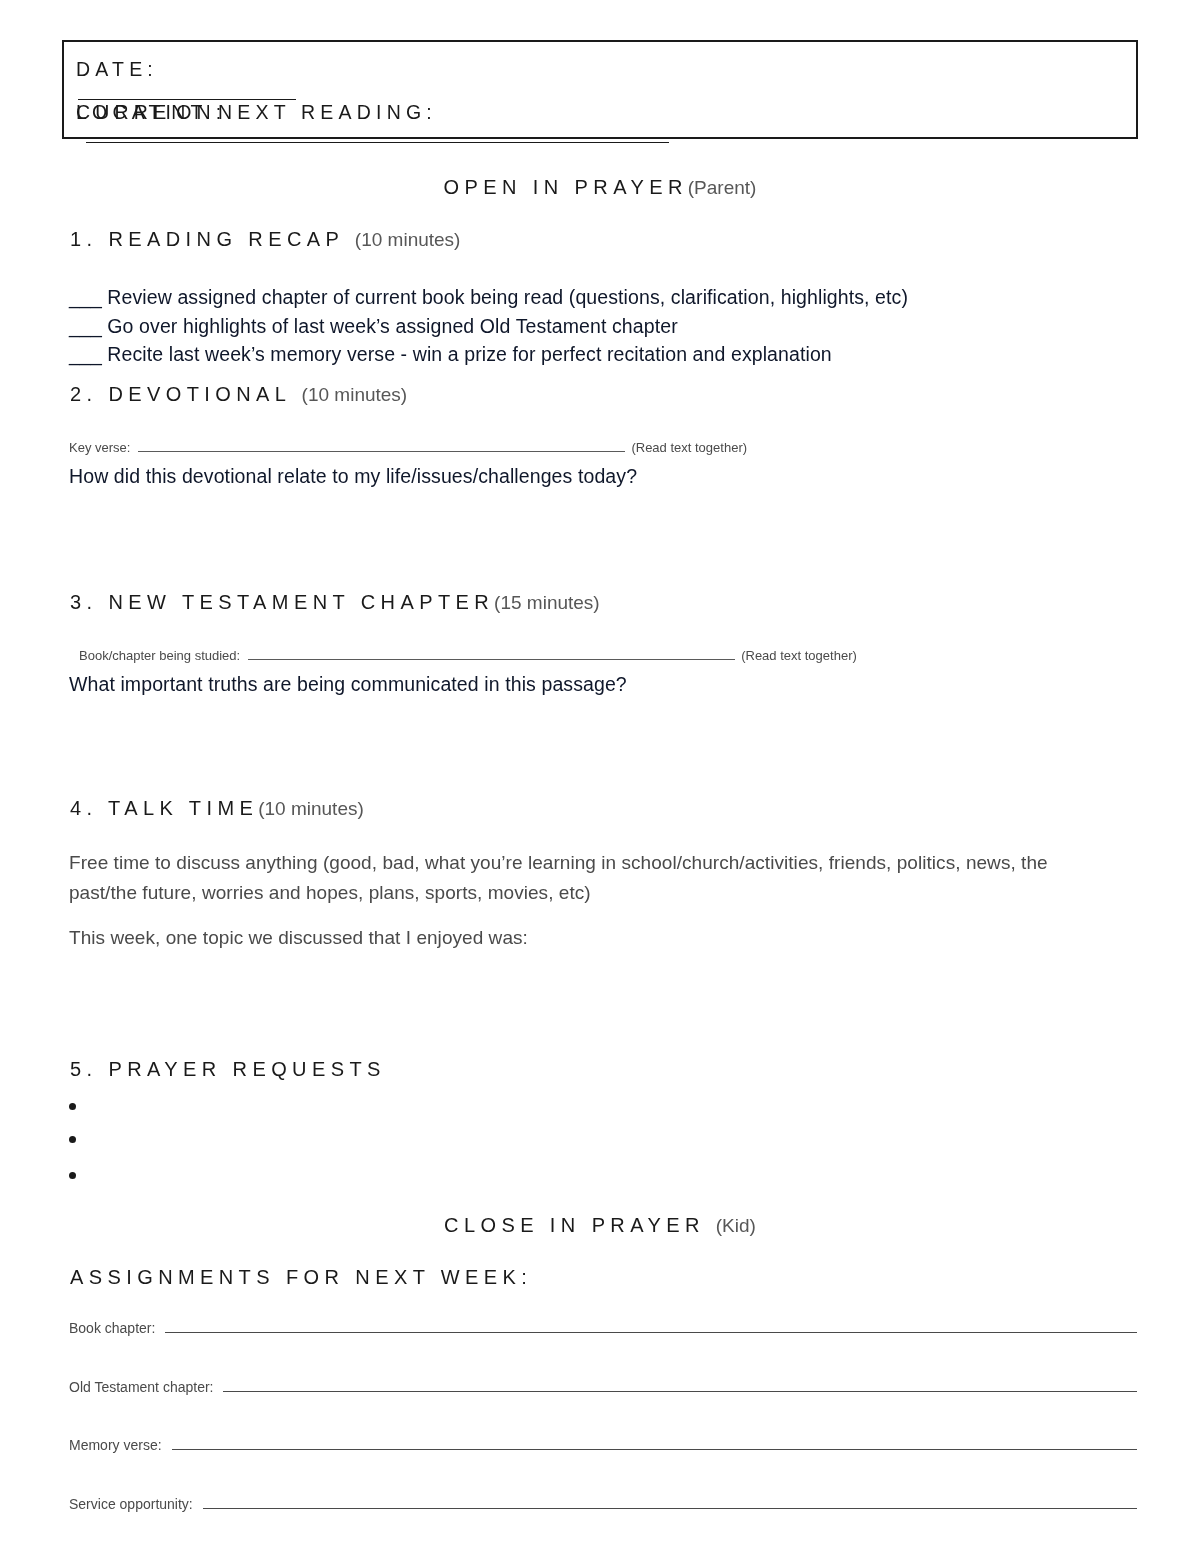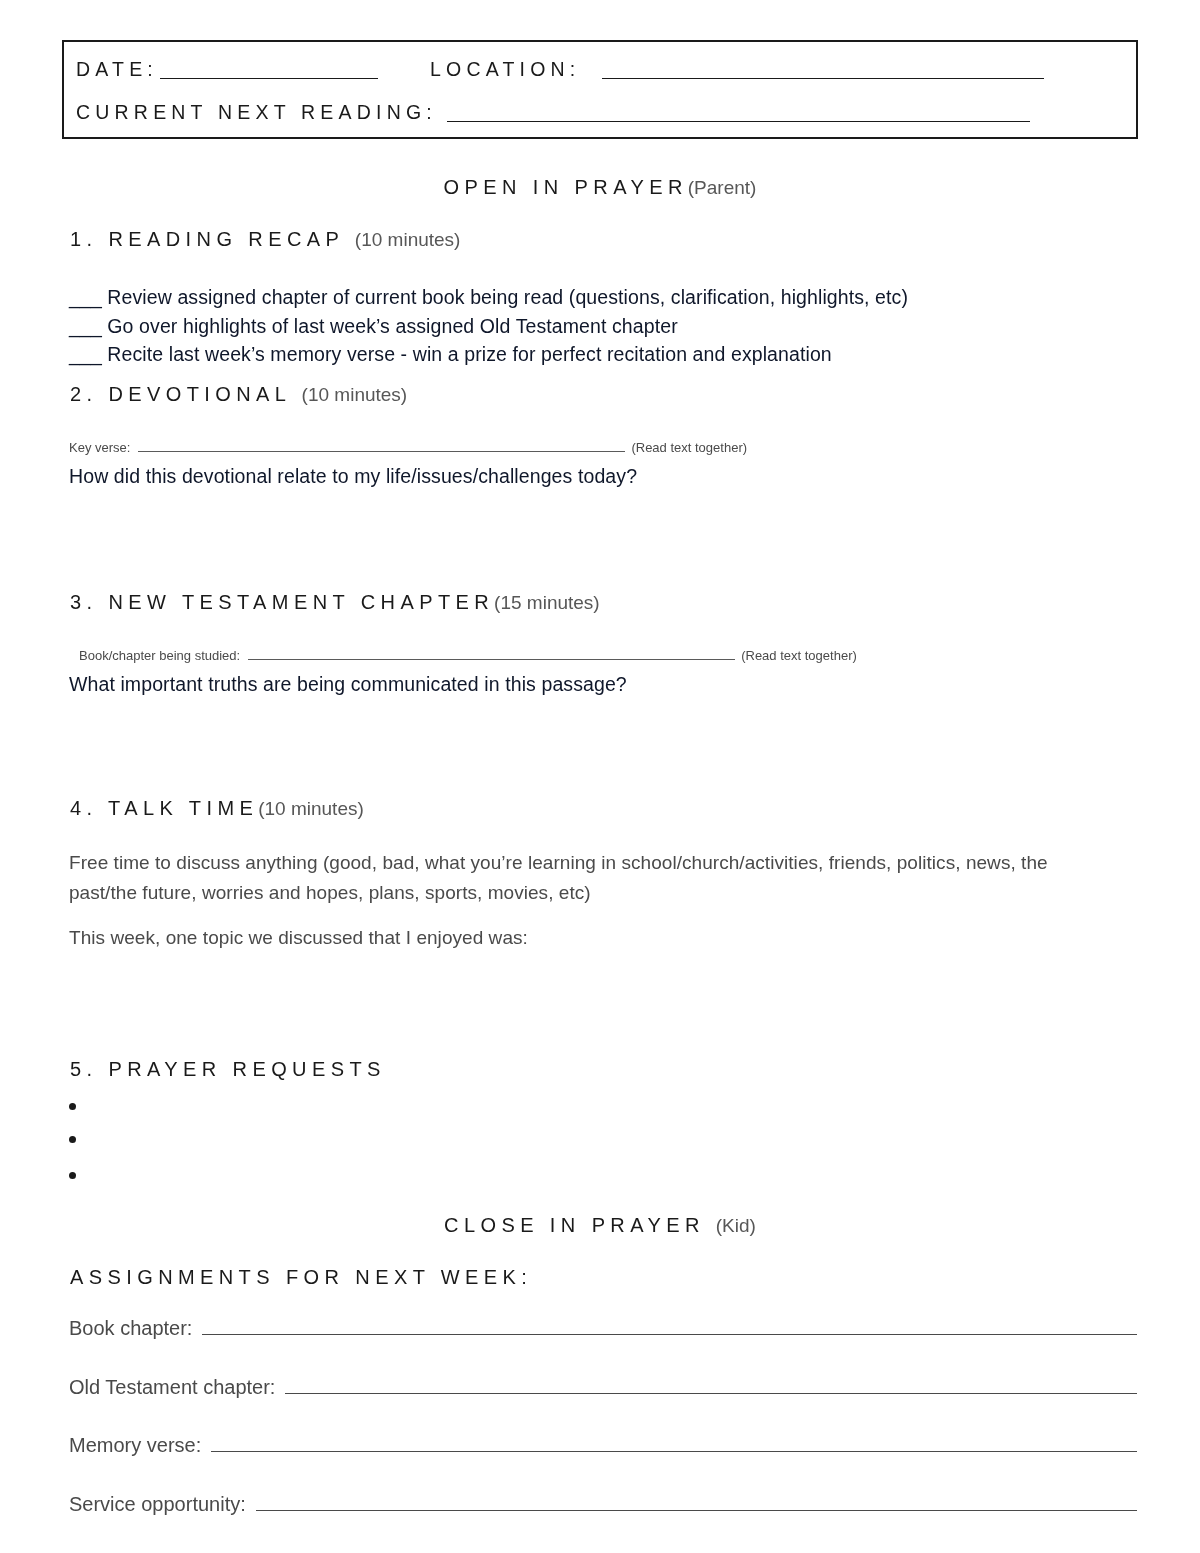--- a/index.html
+++ b/index.html
@@ -29,22 +29,23 @@
     left: 62px;
     top: 40px;
     width: 1076px;
     height: 99px;
     border: 2px solid #1a1a1a;
     box-sizing: border-box;
   }
   .hdr-row {
     position: absolute;
     display: flex;
-    align-items: center;
-    white-space: nowrap;
+    align-items: flex-start;
+    white-space: nowrap;
+    flex-direction: column;
   }
   .hdr-row-1 { left: 12px; top: 15px; }
   .hdr-row-2 { left: 12px; top: 58px; }
 
   .hdr-label {
     font-size: 19.5px;
     letter-spacing: 5.2px;
     color: #1a1a1a;
     line-height: 24px;
     font-weight: 400;
@@ -140,21 +141,21 @@
 
   
   .assign-row {
     position: absolute;
     left: 69px;
     width: 1068px;
     display: flex;
     align-items: baseline;
     white-space: nowrap;
     color: #4a4a4a;
-    font-size: 20px;
+    font-size: 14px;
     line-height: 28px;
   }
   .assign-rule {
     flex: 1 1 auto;
     border-bottom: 1.5px solid #4a4a4a;
     height: 15px;
     margin-left: 10px;
   }
 </style>
 </head>

